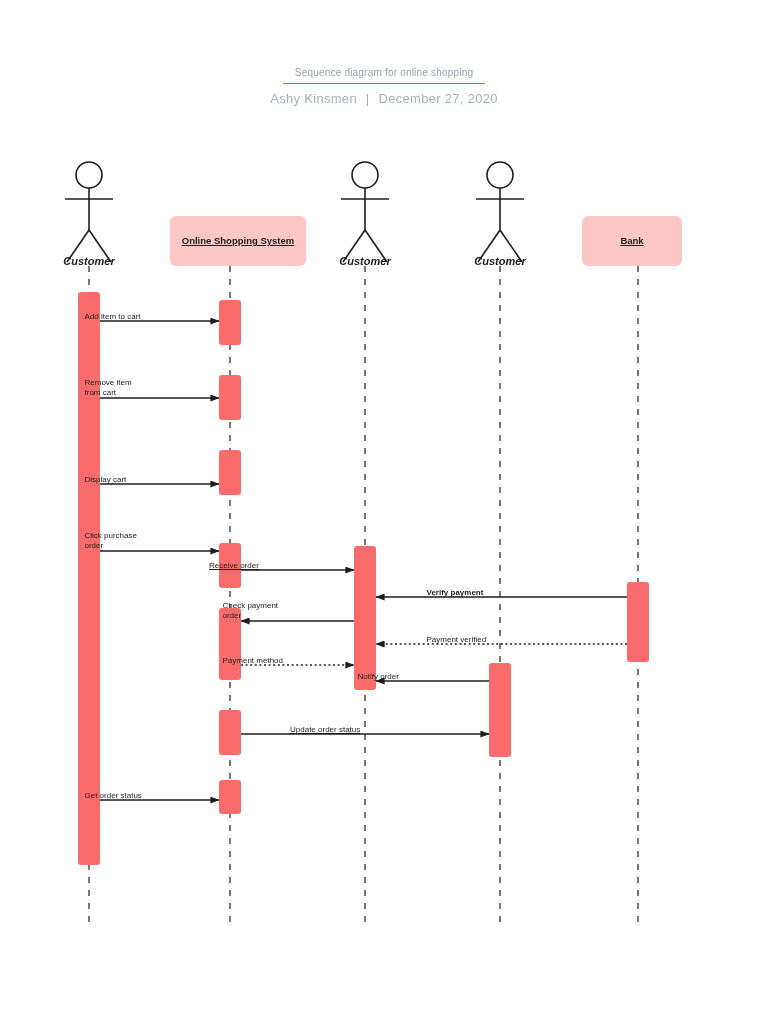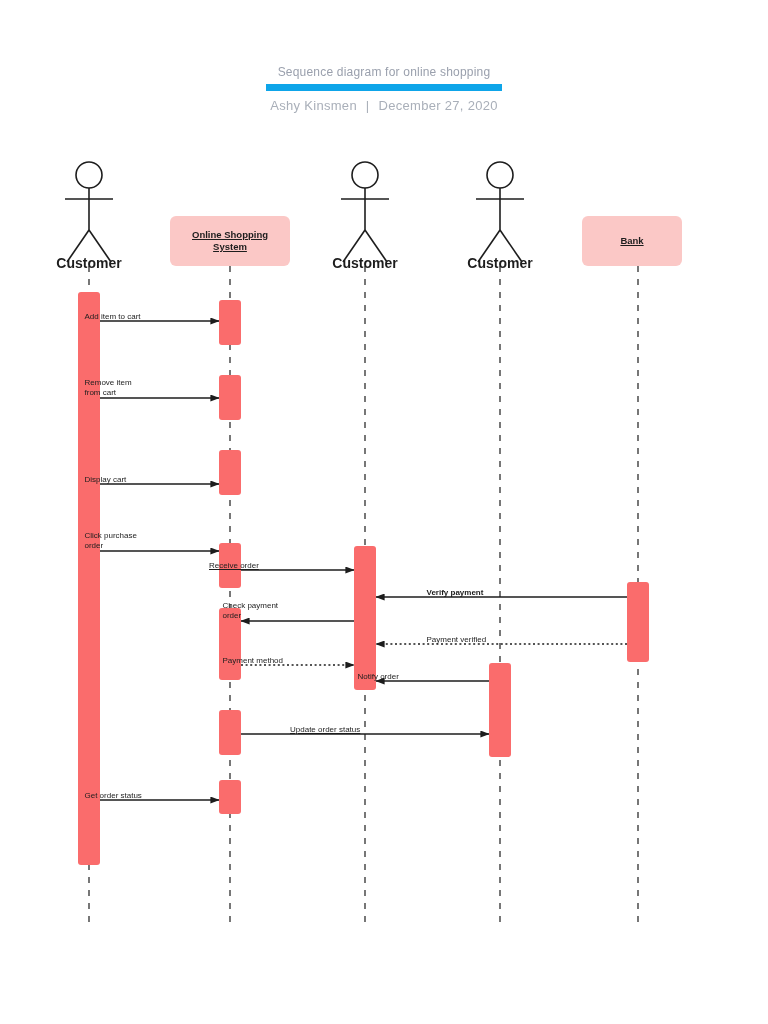--- a/index.html
+++ b/index.html
@@ -17,26 +17,26 @@
   }
 
   
   #doc-header {
     position: absolute;
     left: 0; top: 62px;
     width: 768px;
     text-align: center;
   }
   #doc-title {
-    font-size: 12px;
+    font-size: 10px;
     color: #9aa0ad;
     letter-spacing: .2px;
     display: inline-block;
     padding: 0 12px 5px 12px;
-    border-bottom: 7px solid #0ea5e9;
+    border-bottom: 1px solid #0ea5e9;
     white-space: nowrap;
   }
   #doc-byline {
     margin-top: 7px;
     font-size: 13px;
     color: #a9afb9;
     letter-spacing: .3px;
   }
   #doc-byline .sep { padding: 0 5px; }
 
@@ -48,24 +48,25 @@
   }
   #svg-layer {
     position: absolute;
     left: 0; top: 0;
     width: 768px; height: 1024px;
   }
 
   .actor-label {
     position: absolute;
     text-align: center;
-    font-size: 14px;
+    font-size: 11px;
     font-weight: bold;
     color: #1d1d1d;
     white-space: nowrap;
+    font-style: italic;
   }
 
   .box-participant {
     position: absolute;
     background: #fbc8c6;
     border-radius: 6px;
     display: flex;
     align-items: center;
     justify-content: center;
     text-align: center;
@@ -158,21 +159,21 @@
           <line x1="627" y1="644" x2="376" y2="644" stroke="#1d1d1d" stroke-width="1.3" marker-end="url(#arrowhead)" stroke-dasharray="2 2.6"></line>
           <line x1="241" y1="665" x2="354" y2="665" stroke="#1d1d1d" stroke-width="1.3" marker-end="url(#arrowhead)" stroke-dasharray="2 2.6"></line>
           <line x1="489" y1="681" x2="376" y2="681" stroke="#1d1d1d" stroke-width="1.3" marker-end="url(#arrowhead)"></line>
           <line x1="241" y1="734" x2="489" y2="734" stroke="#1d1d1d" stroke-width="1.3" marker-end="url(#arrowhead)"></line>
           <line x1="100" y1="800" x2="219" y2="800" stroke="#1d1d1d" stroke-width="1.3" marker-end="url(#arrowhead)"></line>
         </g>
     </svg>
 
     <div id="participants-layer">
         <div class="actor-label" style="left: 29px; top: 255px; width: 120px;">Customer</div>
-        <div class="box-participant" style="left: 170px; top: 216px; width: 120px; height: 50px; background: rgb(251, 200, 198);">
+        <div class="box-participant" style="left: 170px; top: 216px; width: 136px; height: 50px; background: rgb(251, 200, 198);">
           <div class="box-label">Online Shopping System</div>
         </div>
         <div class="actor-label" style="left: 305px; top: 255px; width: 120px;">Customer</div>
         <div class="actor-label" style="left: 440px; top: 255px; width: 120px;">Customer</div>
         <div class="box-participant" style="left: 582px; top: 216px; width: 100px; height: 50px; background: rgb(251, 200, 198);">
           <div class="box-label">Bank</div>
         </div>
       </div>
     <div id="activations-layer">
         <div class="activation" style="left: 78px; top: 292px; width: 22px; height: 573px; background: rgb(250, 108, 108);"></div>

